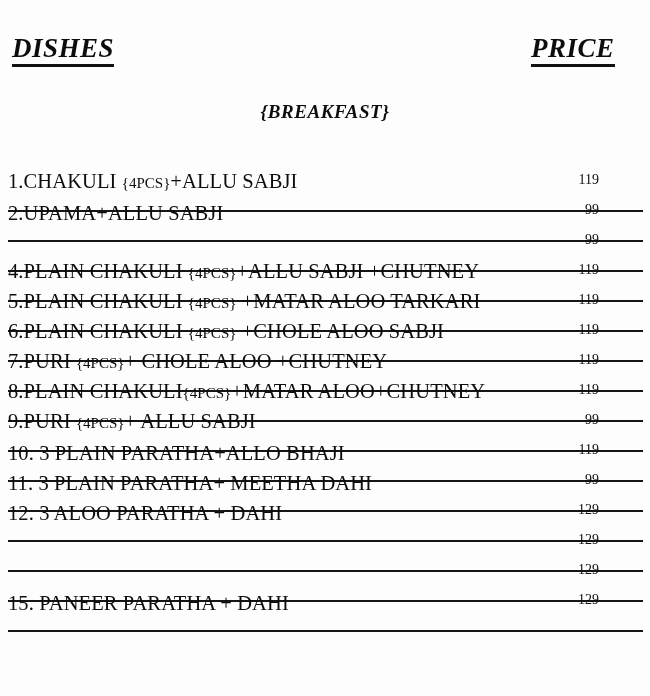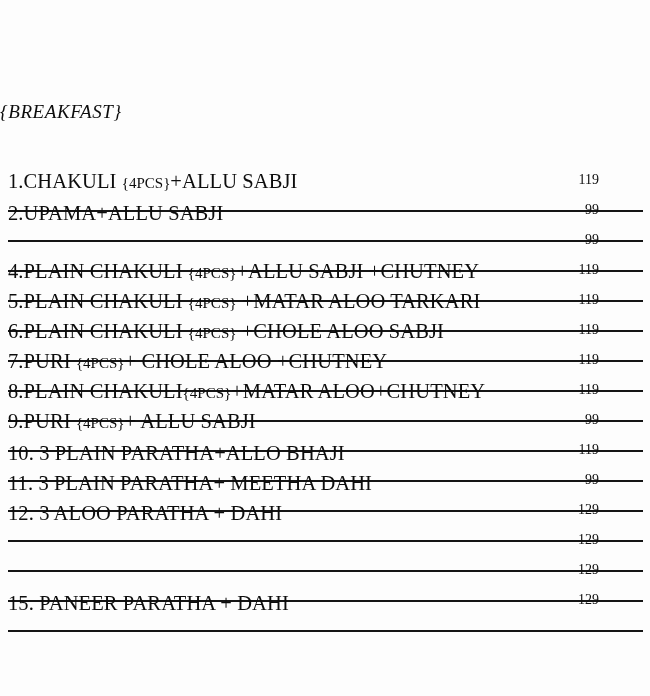--- a/index.html
+++ b/index.html
@@ -43,22 +43,23 @@
     padding-bottom: 1px;
   }
   .head-dishes { left: 12px; }
   .head-price  { left: 531px; }
 
   .section-title {
     position: absolute;
     left: 0;
     top: 101px;
     width: 650px;
+    text-align: center;
     font-family: "Liberation Serif", "DejaVu Serif", serif;
-    font-weight: normal;
+    font-weight: bold;
     font-style: italic;
     font-size: 19px;
     letter-spacing: 0.6px;
   }
 
   
   .menu {
     position: absolute;
     left: 8px;
     top: 182px;
@@ -96,20 +97,24 @@
     padding-right: 44px;
     box-sizing: border-box;
     white-space: nowrap;
   }
 </style>
 </head>
 <body>
 
 <div class="page">
 
+  <div class="head-row">
+    <div class="head-title head-dishes">DISHES</div>
+    <div class="head-title head-price">PRICE</div>
+  </div>
 
   <div class="section-title">{BREAKFAST}</div>
 
   <div class="menu" id="menu-list">
       <div class="menu-row">
         <div class="row-name"><span>1.</span><span>CHAKULI </span><span class="pcs">{4PCS}</span><span>+ALLU SABJI</span></div>
         <div class="row-price">119</div>
       </div>
       <div class="menu-row">
         <div class="row-name"><span>2.</span><span>UPAMA+ALLU SABJI</span></div>

